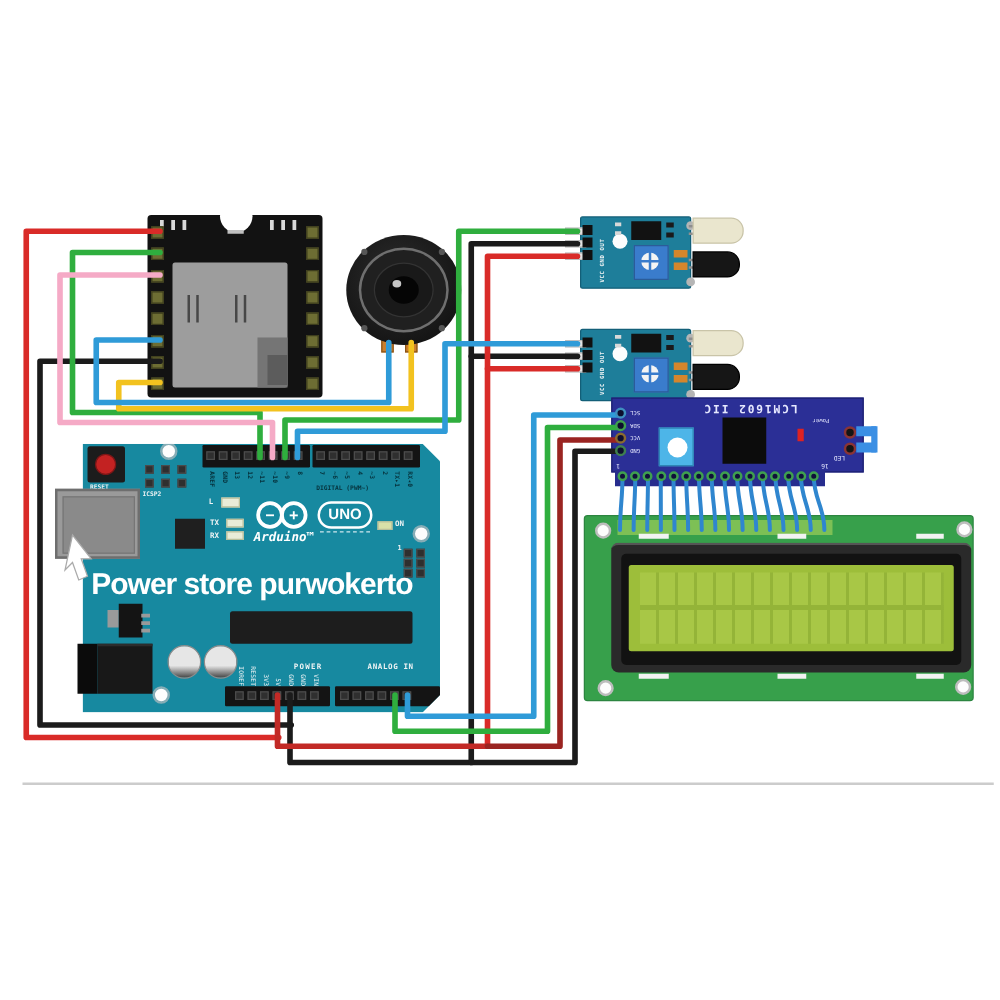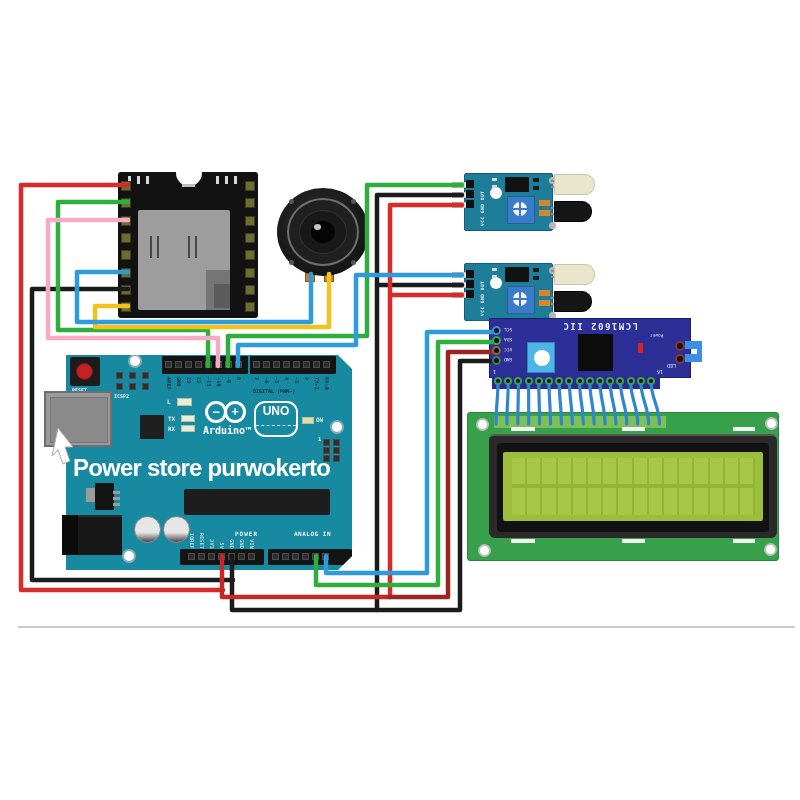--- a/index.html
+++ b/index.html
@@ -257,23 +257,23 @@
 
     <span class="txt sscreen" style="left:101px;top:43px;font-size:6px;">L</span>
     <div class="ledrect" style="left:111px;top:43px;width:15px;height:8px;"></div>
     <span class="txt sscreen" style="left:102px;top:60px;font-size:6px;">TX</span>
     <div class="ledrect" style="left:115px;top:60px;width:14px;height:7px;"></div>
     <span class="txt sscreen" style="left:102px;top:70px;font-size:6px;">RX</span>
     <div class="ledrect" style="left:115px;top:70px;width:14px;height:7px;"></div>
     <div class="abs" style="left:74px;top:60px;width:24px;height:24px;background:#1f1f1f;"></div>
     <div class="abs" style="left:139px;top:46px;width:22px;height:22px;border:3px solid #fff;border-radius:50%;box-sizing:border-box;color:#fff;font-weight:bold;font-size:12px;line-height:16px;text-align:center;"><span>−</span></div>
     <div class="abs" style="left:158px;top:46px;width:22px;height:22px;border:3px solid #fff;border-radius:50%;box-sizing:border-box;color:#fff;font-weight:bold;font-size:12px;line-height:16px;text-align:center;"><span>+</span></div>
-    <div class="abs" style="left:188px;top:46px;width:44px;height:36px;border:2.5px solid #fff;border-radius:11px;box-sizing:border-box;color:#fff;font-weight:bold;font-size:12px;line-height:17px;text-align:center;font-family:'Liberation Sans',sans-serif;"><span>UNO</span></div>
+    <div class="abs" style="left:188px;top:46px;width:44px;height:22px;border:2.5px solid #fff;border-radius:11px;box-sizing:border-box;color:#fff;font-weight:bold;font-size:12px;line-height:17px;text-align:center;font-family:'Liberation Sans',sans-serif;"><span>UNO</span></div>
     <div class="abs" style="left:190px;top:70px;width:40px;border-top:1.5px dashed #d0e8ee;"></div>
-    <span class="txt" style="left:137px;top:70px;font-size:10px;font-weight:bold;color:#fff;">Arduino™</span>
+    <span class="txt" style="left:137px;top:70px;font-size:10px;font-weight:bold;color:#fff;font-style:italic;">Arduino™</span>
     <div class="ledrect" style="left:236px;top:62px;width:12px;height:7px;background:#d8e0a8;"></div>
     <span class="txt sscreen" style="left:250px;top:61px;font-size:6px;">ON</span>
     <div class="hole" style="left:264px;top:65px;width:14px;height:14px;"></div>
 
     <span class="txt sscreen" style="left:252px;top:81px;font-size:5.5px;">1</span>
     <div class="abs" style="left:0;top:0;">
         <div class="pin" style="left: 257px; top: 84px;"></div>
         <div class="pin" style="left: 267px; top: 84px;"></div>
         <div class="pin" style="left: 257px; top: 92px;"></div>
         <div class="pin" style="left: 267px; top: 92px;"></div>

